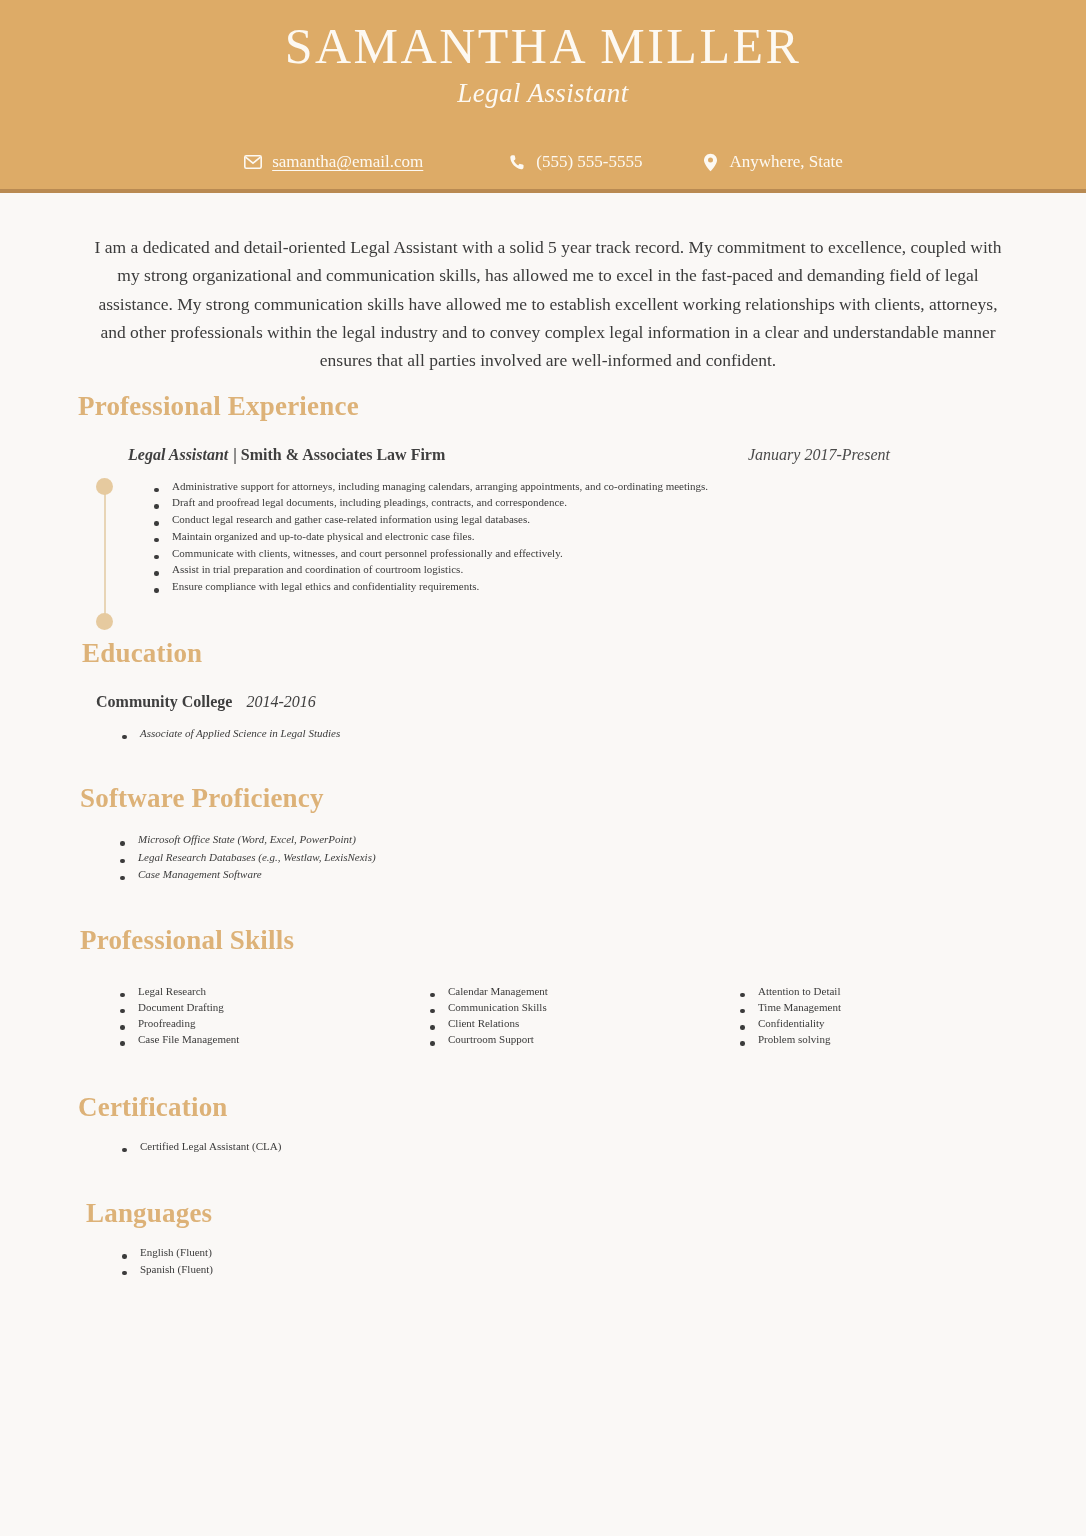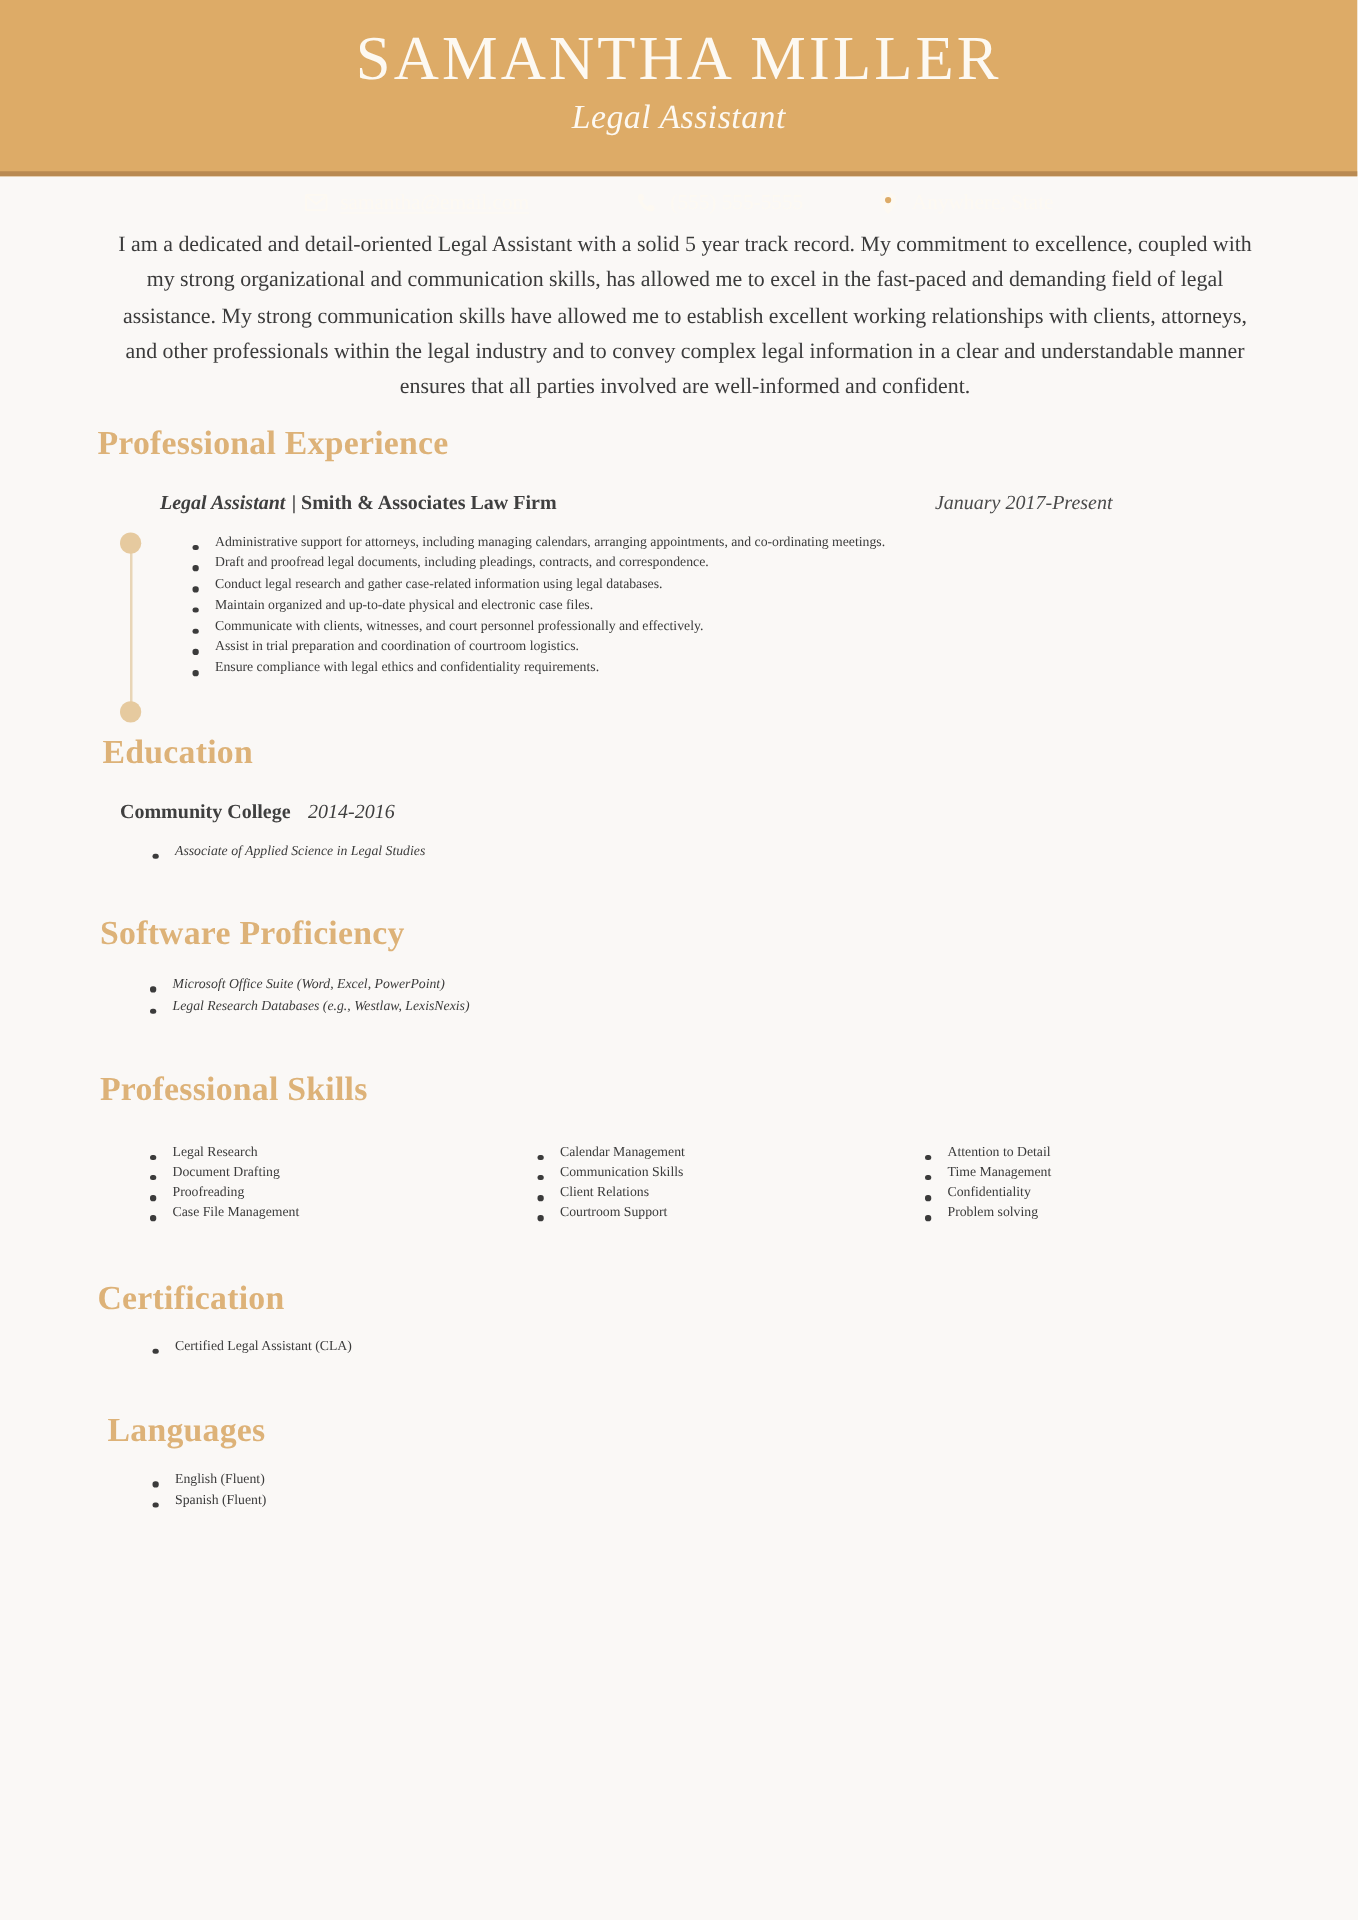--- a/index.html
+++ b/index.html
@@ -12,21 +12,21 @@
     background: #faf8f6;
     font-family: "Liberation Serif", "DejaVu Serif", serif;
     color: #3f3f3f;
     overflow: hidden;
   }
 
   
   .header {
     background: #ddab67;
     border-bottom: 4px solid #b98a52;
-    height: 141px;
+    height: 193px;
     box-sizing: border-box;
     text-align: center;
     position: relative;
   }
   .name {
     margin: 0;
     padding-top: 18px;
     font-size: 50px;
     letter-spacing: 2.5px;
     font-weight: normal;
@@ -287,22 +287,23 @@
       <span class="edu-years">2014-2016</span>
     </div>
     <ul class="bullets italic">
         <li>Associate of Applied Science in Legal Studies</li>
       </ul>
   </div>
 
   <div class="section" id="section-software">
     <h2 class="section-title">Software Proficiency</h2>
     <ul class="bullets italic">
-        <li>Microsoft Office Suite (Word, Excel, PowerPoint)</li>
+        <li>Microsoft Office State (Word, Excel, PowerPoint)</li>
         <li>Legal Research Databases (e.g., Westlaw, LexisNexis)</li>
+        <li>Case Management Software</li>
       </ul>
   </div>
 
   <div class="section" id="section-skills">
     <h2 class="section-title">Professional Skills</h2>
     <div class="skills-grid">
       <div class="skills-col">
         <ul class="bullets">
             <li>Legal Research</li>
             <li>Document Drafting</li>

